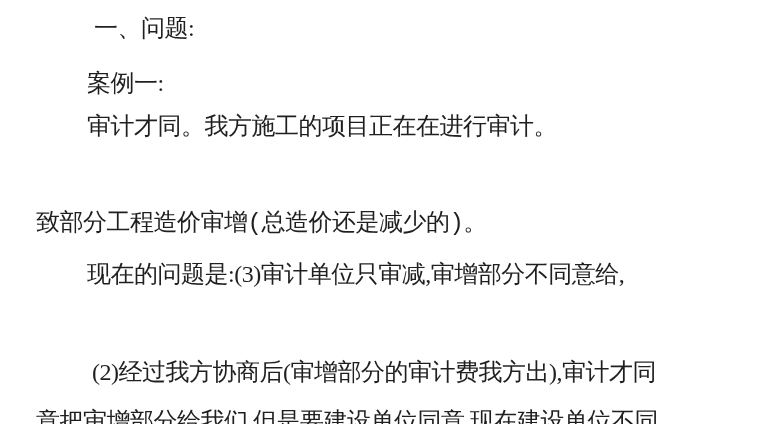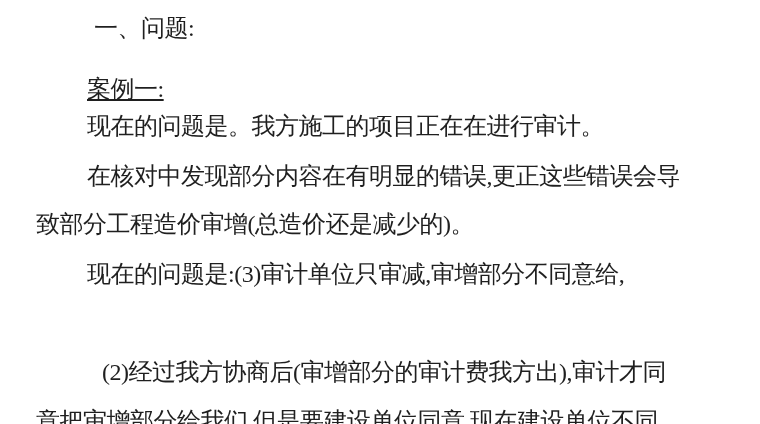--- a/index.html
+++ b/index.html
@@ -22,34 +22,33 @@
     line-height: 34px;
     letter-spacing: -0.5px;
     color: #1f1f1f;
   }
   .line {
     position: absolute;
     white-space: nowrap;
   }
   
   .l1 { top: 11px;  left: 94px; }
-  .l2 { top: 72px;  left: 87px; text-decoration: underline; }
+  .l2 { top: 66px;  left: 87px; }
   .l3 { top: 109px; left: 87px; }
   .l4 { top: 159px; left: 87px; }
-  .l5 { top: 207px; left: 36px; }
+  .l5 { top: 207px; left: 36px; font-family: Liberation Mono, monospace; }
   .l6 { top: 257px; left: 87px; }
   .l7 { top: 306px; left: 36px; }
-  .l8 { top: 355px; left: 102px; }
+  .l8 { top: 355px; left: 92px; }
   .l9 { top: 404px; left: 36px; } 
 </style>
 </head>
 <body>
 
 <div class="page">
   <div class="line l1">一、问题:</div>
   <div class="line l2">案例一:</div>
-  <div class="line l3">现在的问题是。我方施工的项目正在在进行审计。</div>
-  <div class="line l4">在核对中发现部分内容在有明显的错误,更正这些错误会导</div>
+  <div class="line l3">审计才同。我方施工的项目正在在进行审计。</div>
   <div class="line l5">致部分工程造价审增(总造价还是减少的)。</div>
   <div class="line l6">现在的问题是:(3)审计单位只审减,审增部分不同意给,</div>
   <div class="line l8">(2)经过我方协商后(审增部分的审计费我方出),审计才同</div>
   <div class="line l9">意把审增部分给我们,但是要建设单位同意,现在建设单位不同</div>
 </div>
 
 </body></html>

